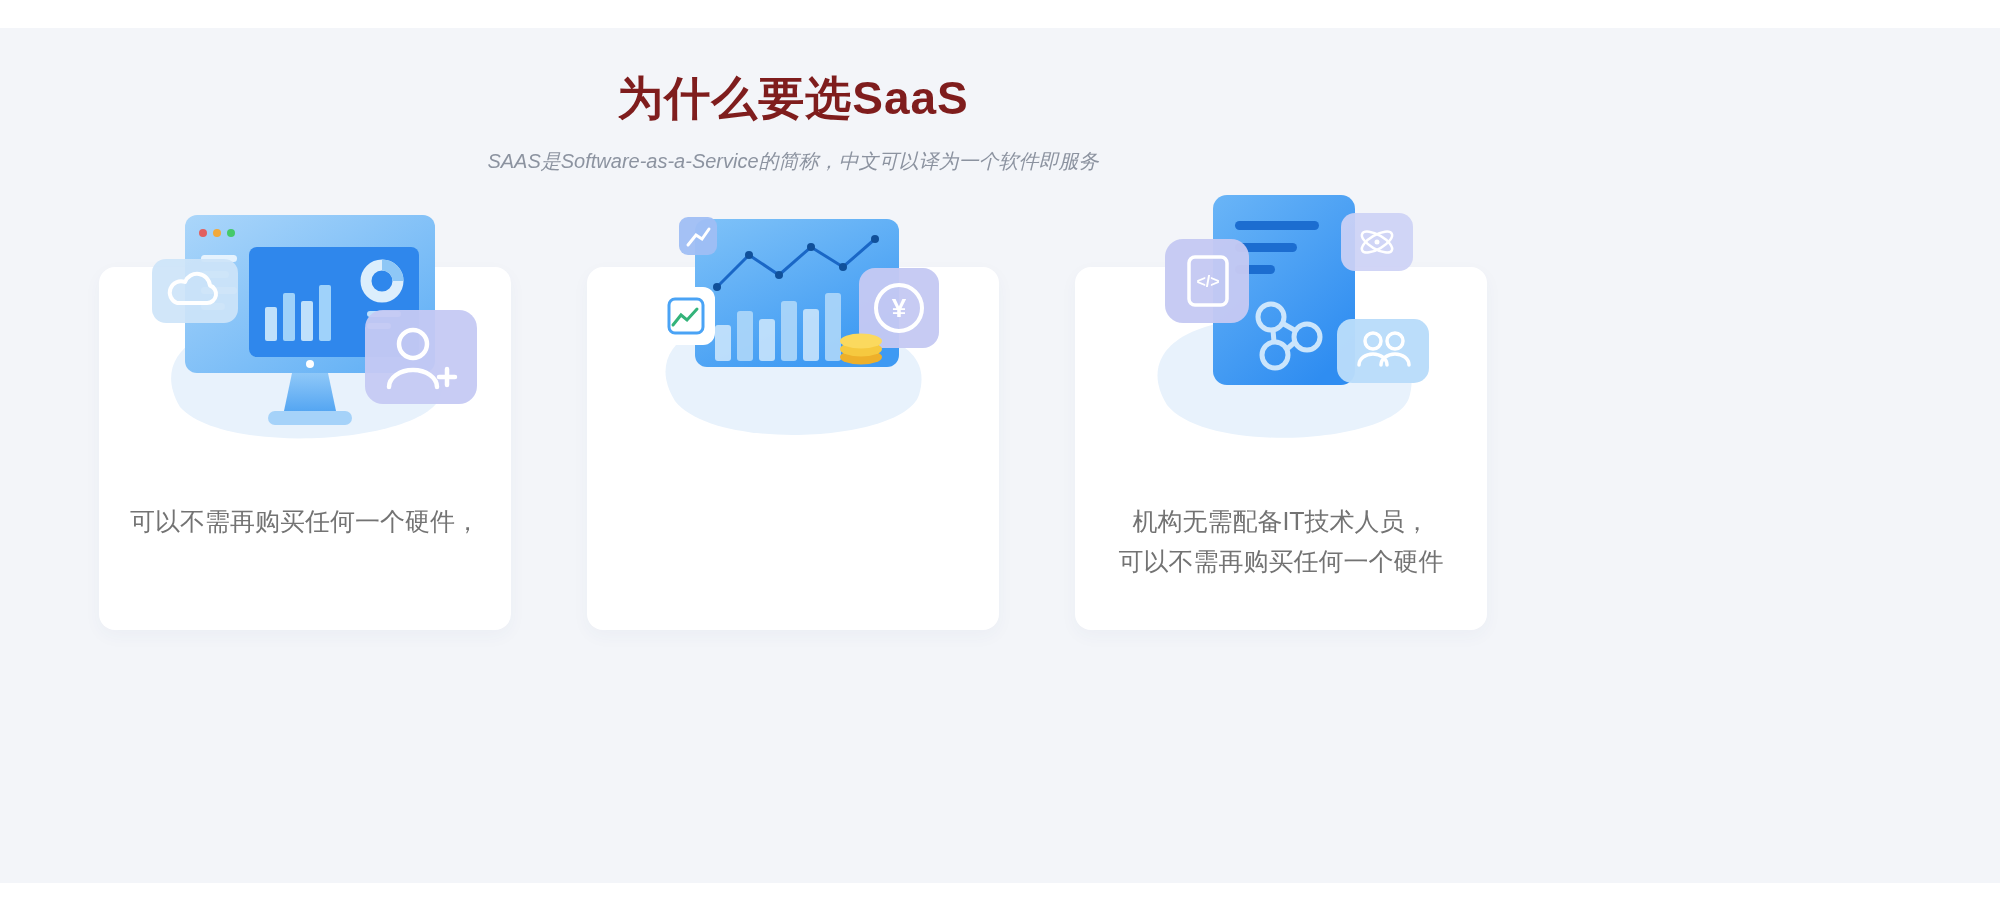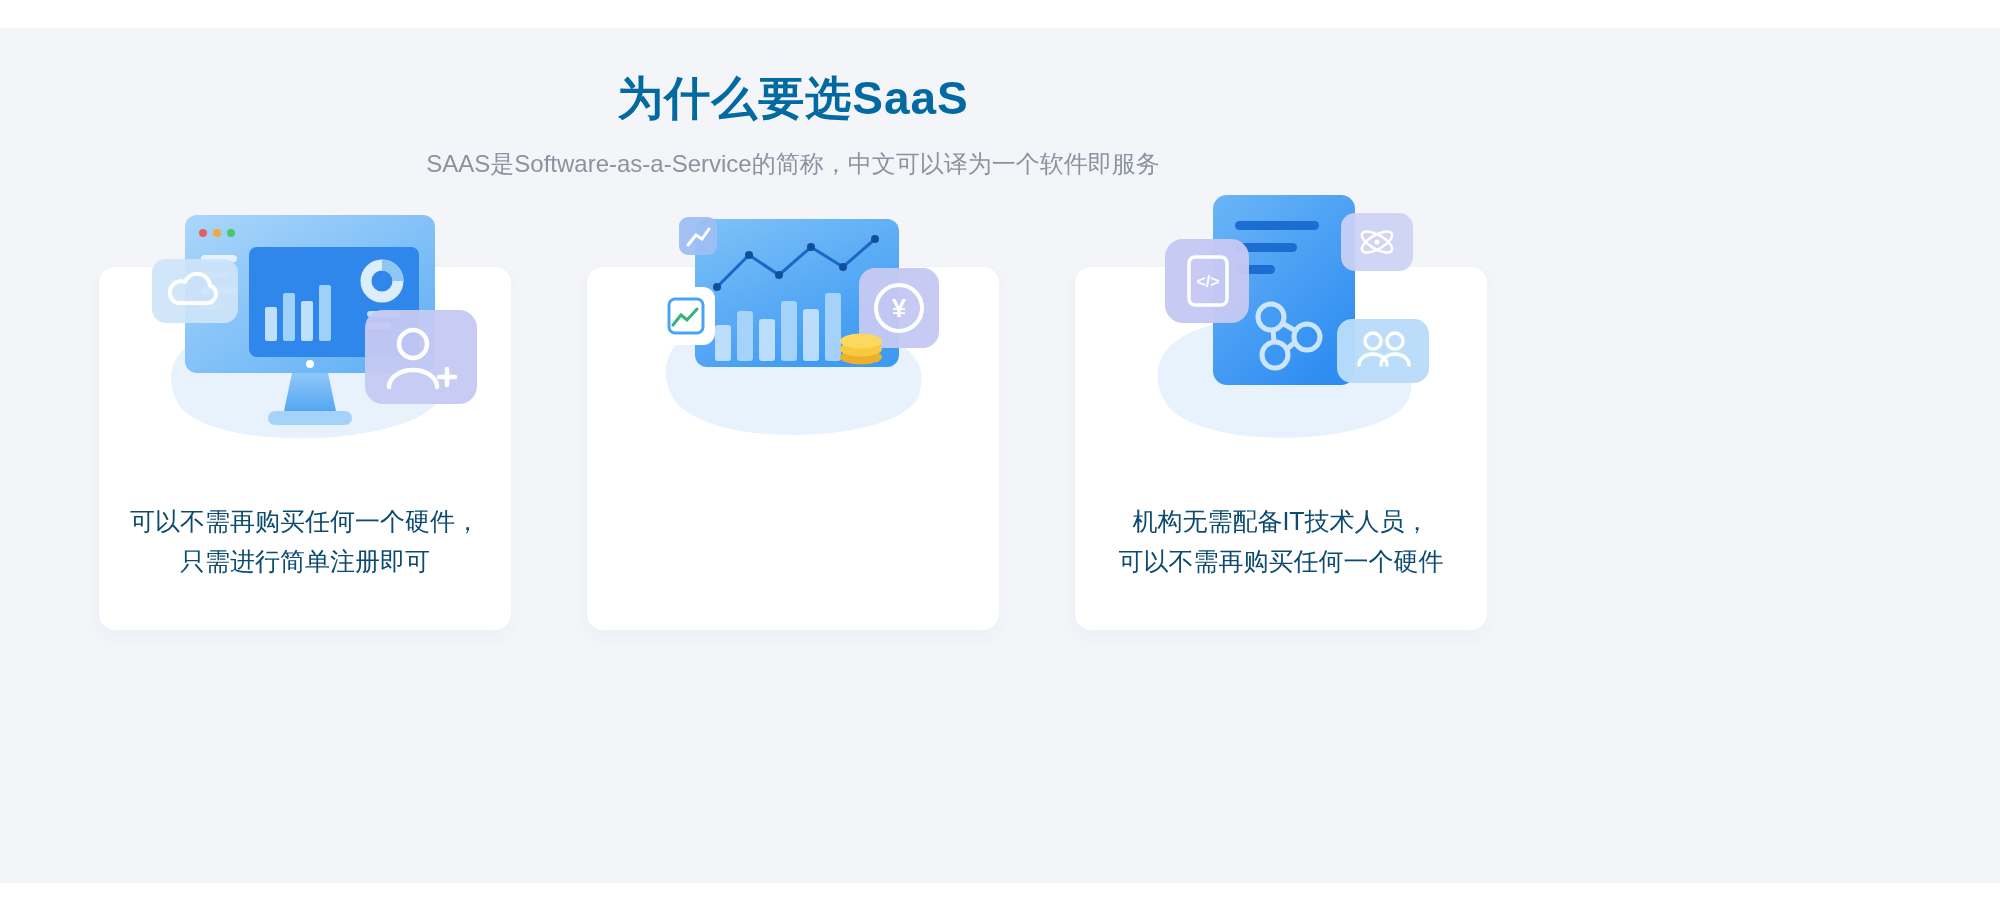--- a/index.html
+++ b/index.html
@@ -1,29 +1,29 @@
 <!DOCTYPE html>
 <html><head>
 <meta charset="utf-8">
 <style>
   * { margin:0; padding:0; box-sizing:border-box; }
   html,body { width:2000px; height:909px; background:#ffffff;
     font-family:"Liberation Sans","DejaVu Sans",sans-serif; overflow:hidden; position:relative; }
   .section-bg { position:absolute; left:0; top:28px; width:2000px; height:855px; background:#f3f5f9; }
   .content { position:absolute; left:0; top:28px; width:1586px; height:855px; }
   .header { padding-top:40px; text-align:center; }
-  .title { font-size:46px; font-weight:700; color:#0369a1; letter-spacing:1px; }
-  .subtitle { margin-top:18px; font-size:24px; color:#8c93a0; }
+  .title { font-size:46px; font-weight:700; color:#7f1d1d; letter-spacing:1px; }
+  .subtitle { margin-top:18px; font-size:20px; color:#8c93a0;font-style:italic; }
   .cards { position:absolute; left:99px; top:239px; display:flex; gap:76px; }
   .card { position:relative; width:412px; height:363px; background:#ffffff; border-radius:16px;
           box-shadow:0 6px 18px rgba(40,70,120,0.04); }
   .illus { position:absolute; left:50%; top:-78px; transform:translateX(-50%);
            width:360px; height:280px; pointer-events:none; }
   .card-text { position:absolute; left:0; right:0; top:234px; text-align:center;
-               font-size:25px; color:#0c4a6e; line-height:40px; }
+               font-size:25px; color:#737373; line-height:40px; }
 </style>
 </head>
 <body>
 
 <div class="section-bg"></div>
 
 <div class="content">
 
   <div class="header">
     <div class="title">为什么要选SaaS</div>
@@ -79,21 +79,20 @@
         </g>
         <g>
           <rect x="240" y="121" width="112" height="94" rx="18" fill="#c5c9f3" opacity="0.95"></rect>
           <circle cx="288" cy="155" r="14" fill="none" stroke="#ffffff" stroke-width="4.5"></circle>
           <path d="M264,198 a24,17 0 0 1 48,0" fill="none" stroke="#ffffff" stroke-width="4.5" stroke-linecap="round"></path>
           <path d="M322,180 v16 M314,188 h16" stroke="#ffffff" stroke-width="4.5" stroke-linecap="round"></path>
         </g>
       </svg>
       <div class="card-text">
         <div>可以不需再购买任何一个硬件，</div>
-        <div>只需进行简单注册即可</div>
       </div>
     </div>
 
     <div class="card">
       <svg class="illus" viewBox="0 0 360 280">
         <defs>
           <linearGradient id="g-pan" x1="0" y1="0" x2="0.6" y2="1">
             <stop offset="0" stop-color="#7fc2f8"></stop>
               <stop offset="1" stop-color="#3e9af3"></stop>
           </linearGradient>

